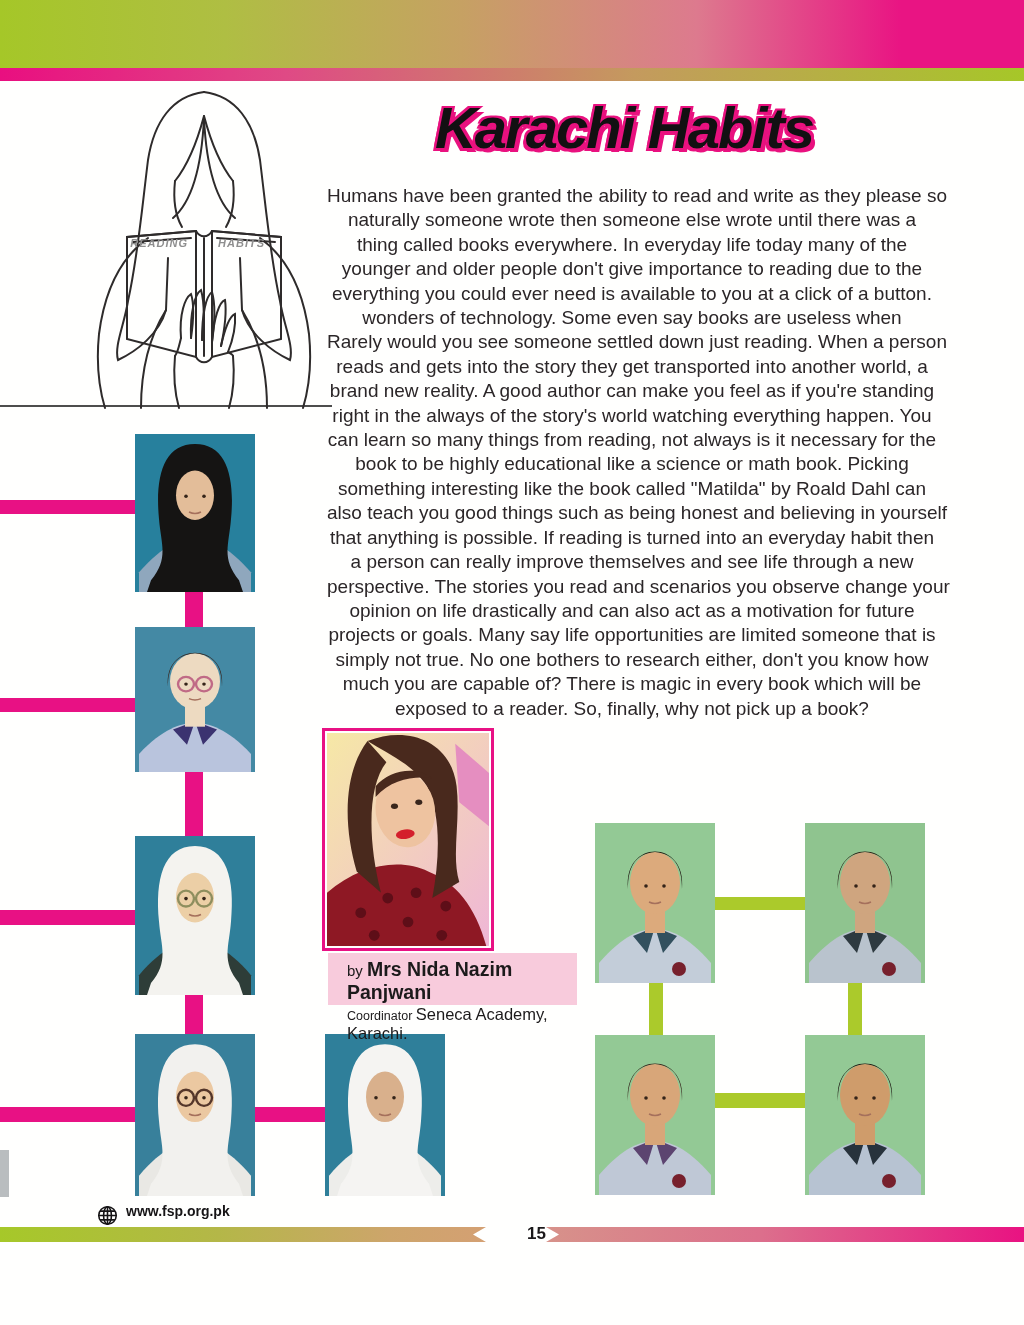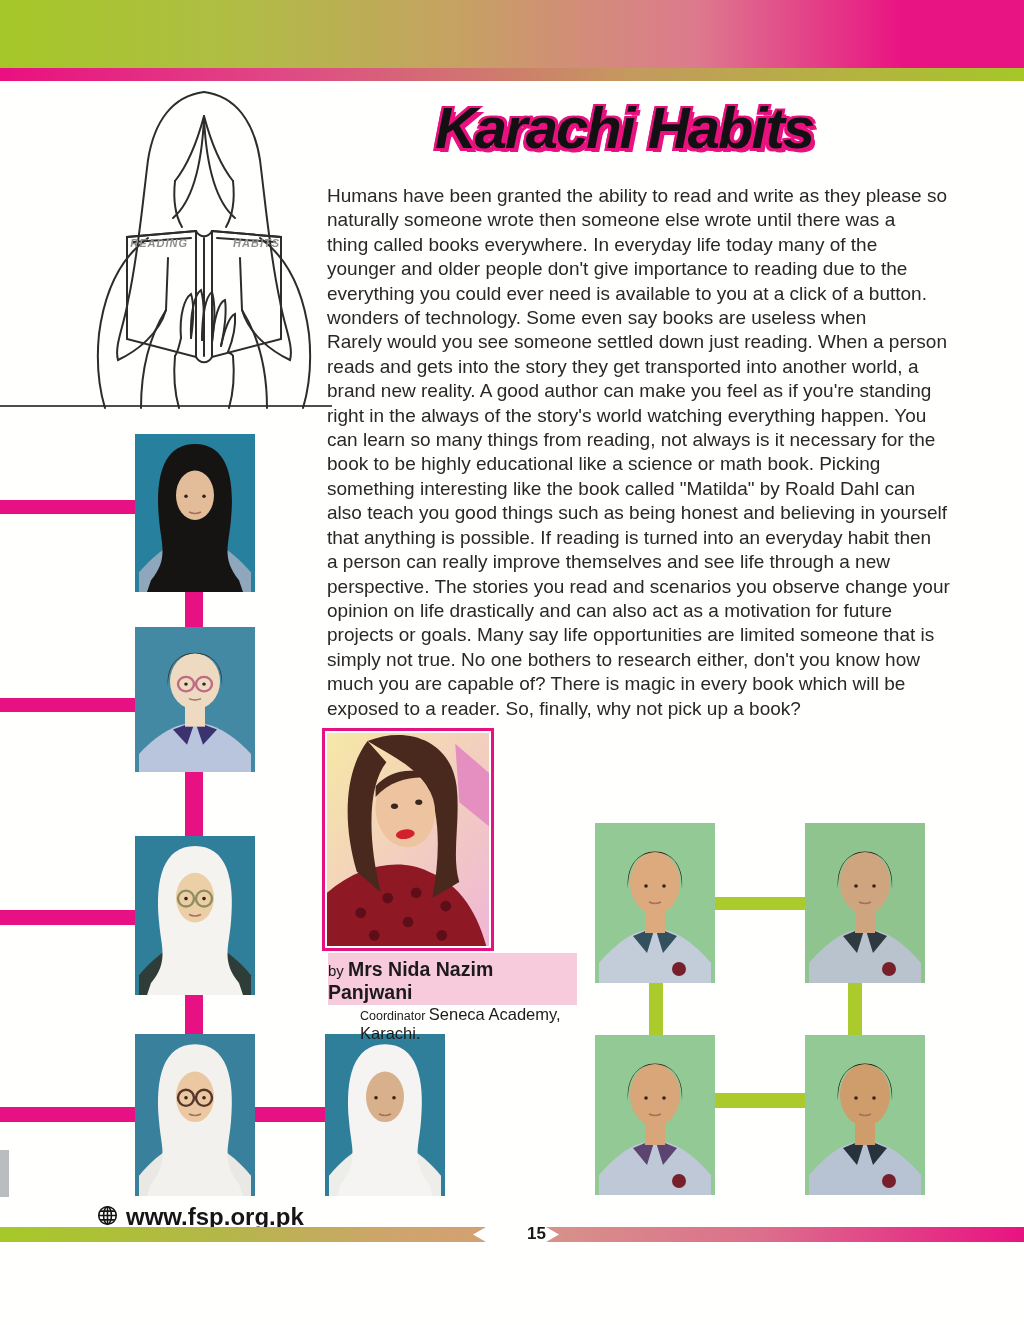--- a/index.html
+++ b/index.html
@@ -13,43 +13,43 @@
   
   .title{position:absolute;left:388px;top:92px;width:472px;margin:0;text-align:center;
      font-size:58px;line-height:72px;font-weight:bold;font-style:italic;letter-spacing:-2px;color:#121012;
      text-shadow:-3px 3px 0 #e9117f, 3px -2px 0 #e9117f, 4px 4px 0 #e9117f, -2px -2px 0 #e9117f;}
   
   .illus{position:absolute;left:75px;top:88px;width:258px;height:322px;}
   .table-line{position:absolute;left:0;top:405px;width:332px;height:2px;background:#4d4d4d;}
   .book-label{position:absolute;top:237px;font-size:11px;letter-spacing:1px;color:#8f8f8f;
      font-weight:bold;text-align:right;font-style:italic;}
   .book-label.l{left:124px;width:64px;}
-  .book-label.r{left:224px;width:56px;}
+  .book-label.r{left:209px;width:56px;}
   
   .article{position:absolute;left:327px;top:184px;width:610px;font-size:19px;line-height:24.4px;color:#2b2628;}
-  .article div{white-space:nowrap;}
+  .article div{white-space:nowrap;text-align:center;}
   
   .pc{position:absolute;background:#e81184;}
   .gc{position:absolute;background:#abca2b;}
   
   .photo{position:absolute;overflow:hidden;}
   .photo svg{display:block;width:100%;height:100%;}
   .author-frame{position:absolute;left:322px;top:728px;width:162px;height:213px;
      border:3px solid #e81184;background:#fff;padding:2px;}
   .author-frame svg{display:block;width:100%;height:100%;}
   .sliver{position:absolute;left:0;top:1150px;width:9px;height:47px;background:#b9bdbf;}
   
   .byline{position:absolute;left:328px;top:953px;width:249px;height:52px;background:#f8cbdc;
-     padding:5px 0 0 0;box-sizing:border-box;color:#1c1a1b;}
+     padding:5px 0 0 19px;box-sizing:border-box;color:#1c1a1b;}
   .byline .l1{font-size:15px;}
   .byline .l1 b{font-size:19.5px;font-weight:bold;}
-  .byline .l2{font-size:12.5px;margin-top:1px;margin-left:32px;}
+  .byline .l2{font-size:12.5px;margin-top:1px;}
   .byline .l2 span.org{font-size:16.5px;}
   
-  .site{position:absolute;left:126px;top:1203px;font-size:24px;font-weight:bold;color:#161416;}
+  .site{position:absolute;left:126px;top:1203px;font-size:14px;font-weight:bold;color:#161416;}
   .globe{position:absolute;left:97px;top:1205px;width:21px;height:21px;}
   .fbar-l{position:absolute;left:0;top:1227px;width:486px;height:15px;
      background:linear-gradient(90deg,#a6c829 0%,#b4b748 45%,#cda56b 80%,#d4a073 100%);
      clip-path:polygon(0 0,100% 0,calc(100% - 13px) 50%,100% 100%,0 100%);}
   .fbar-r{position:absolute;left:546px;top:1227px;width:478px;height:15px;
      background:linear-gradient(90deg,#d7928а 0%,#d7928a 0%,#dc6f8c 45%,#e91282 100%);
      clip-path:polygon(0 0,100% 0,100% 100%,0 100%,13px 50%);}
   .pageno{position:absolute;left:486px;top:1224px;width:60px;text-align:right;
      font-size:17px;font-weight:bold;color:#1a181a;}
 </style>

